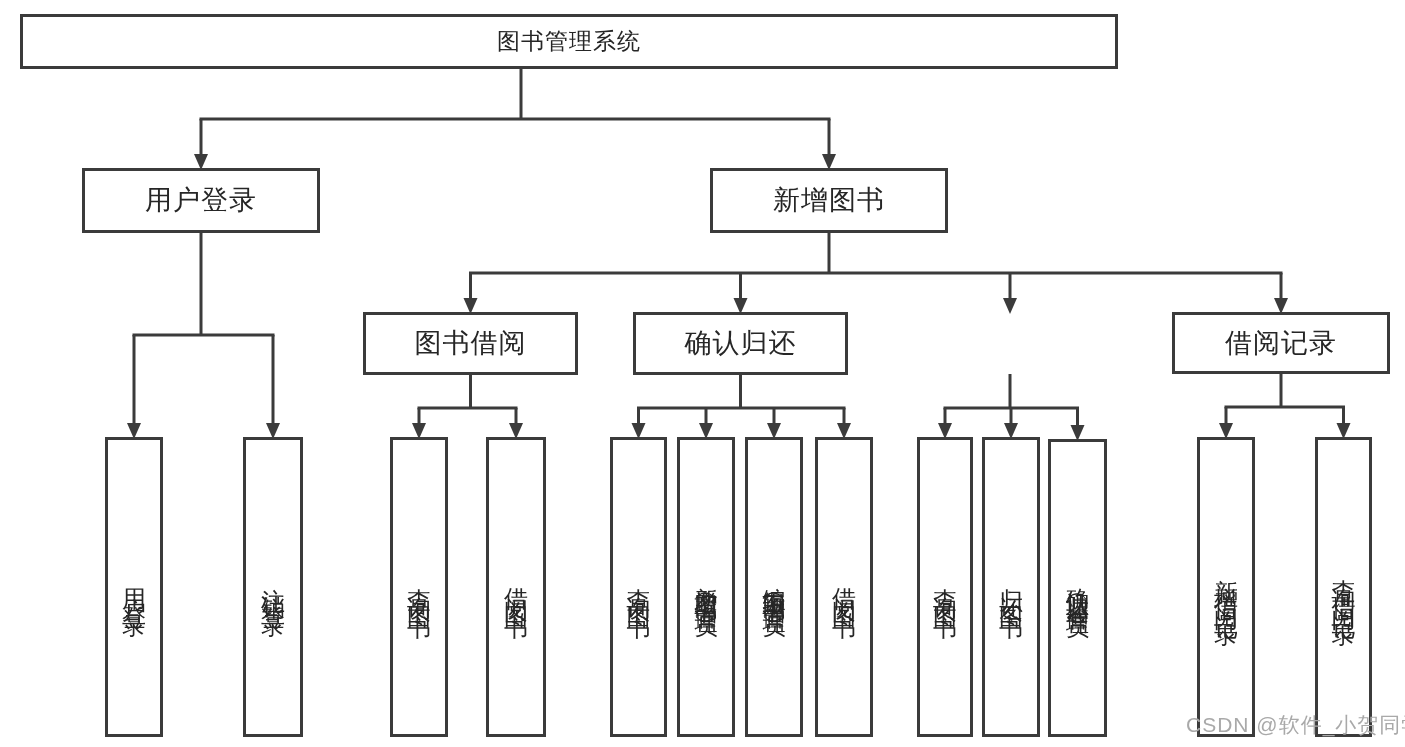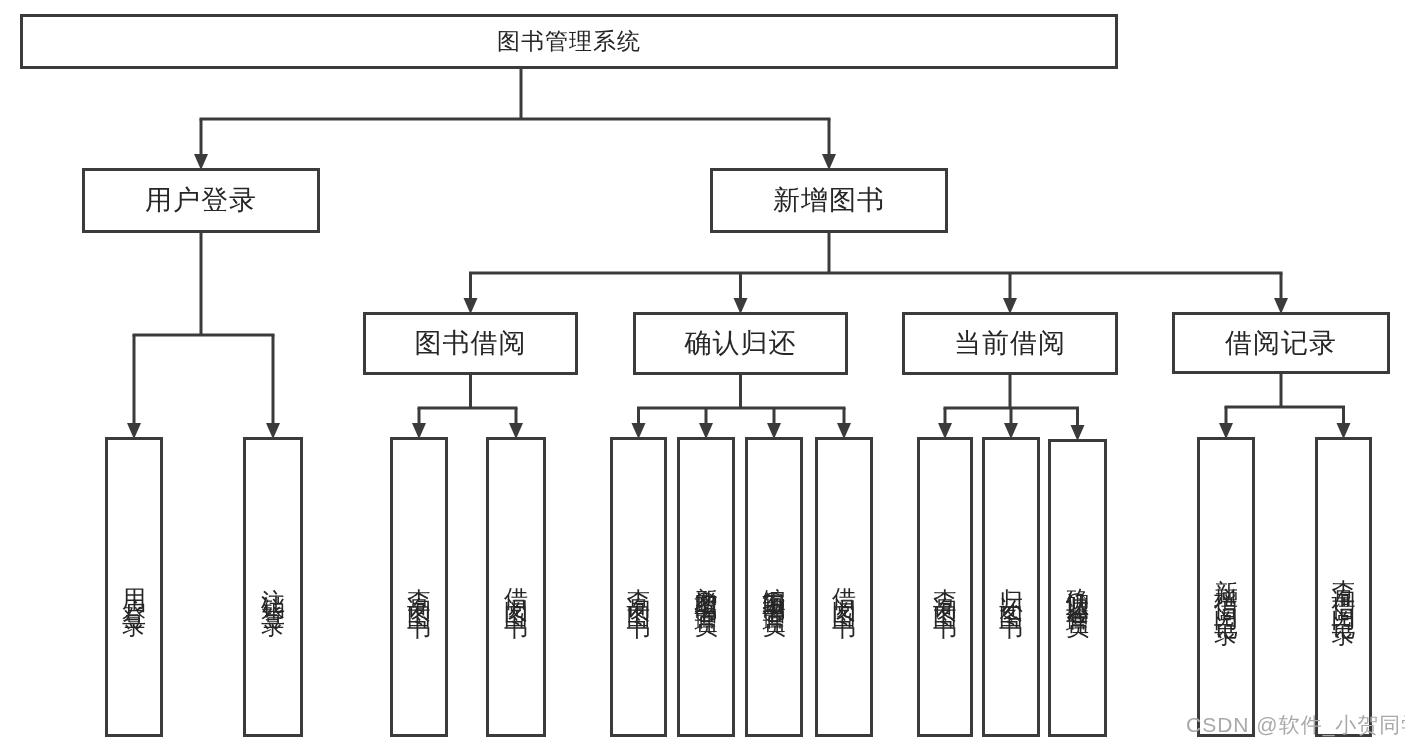--- a/index.html
+++ b/index.html
@@ -136,23 +136,20 @@
   </div>
     <div class="node horizontal" style="left: 710px; top: 168px; width: 238px; height: 65px;">
     <span class="node-label">新增图书</span>
   </div>
     <div class="node horizontal" style="left: 363px; top: 312px; width: 215px; height: 63px;">
     <span class="node-label">图书借阅</span>
   </div>
     <div class="node horizontal" style="left: 633px; top: 312px; width: 215px; height: 63px;">
     <span class="node-label">确认归还</span>
   </div>
-    <div class="node horizontal" style="left: 902px; top: 312px; width: 216px; height: 63px;">
-    <span class="node-label">当前借阅</span>
-  </div>
     <div class="node horizontal" style="left: 1172px; top: 312px; width: 218px; height: 62px;">
     <span class="node-label">借阅记录</span>
   </div>
     <div class="node vertical" style="left: 105px; top: 437px; width: 58px; height: 300px;">
     <span class="node-label">用户登录</span>
   </div>
     <div class="node vertical" style="left: 243px; top: 437px; width: 60px; height: 300px;">
     <span class="node-label">注销登录</span>
   </div>
     <div class="node vertical" style="left: 390px; top: 437px; width: 58px; height: 300px;">

